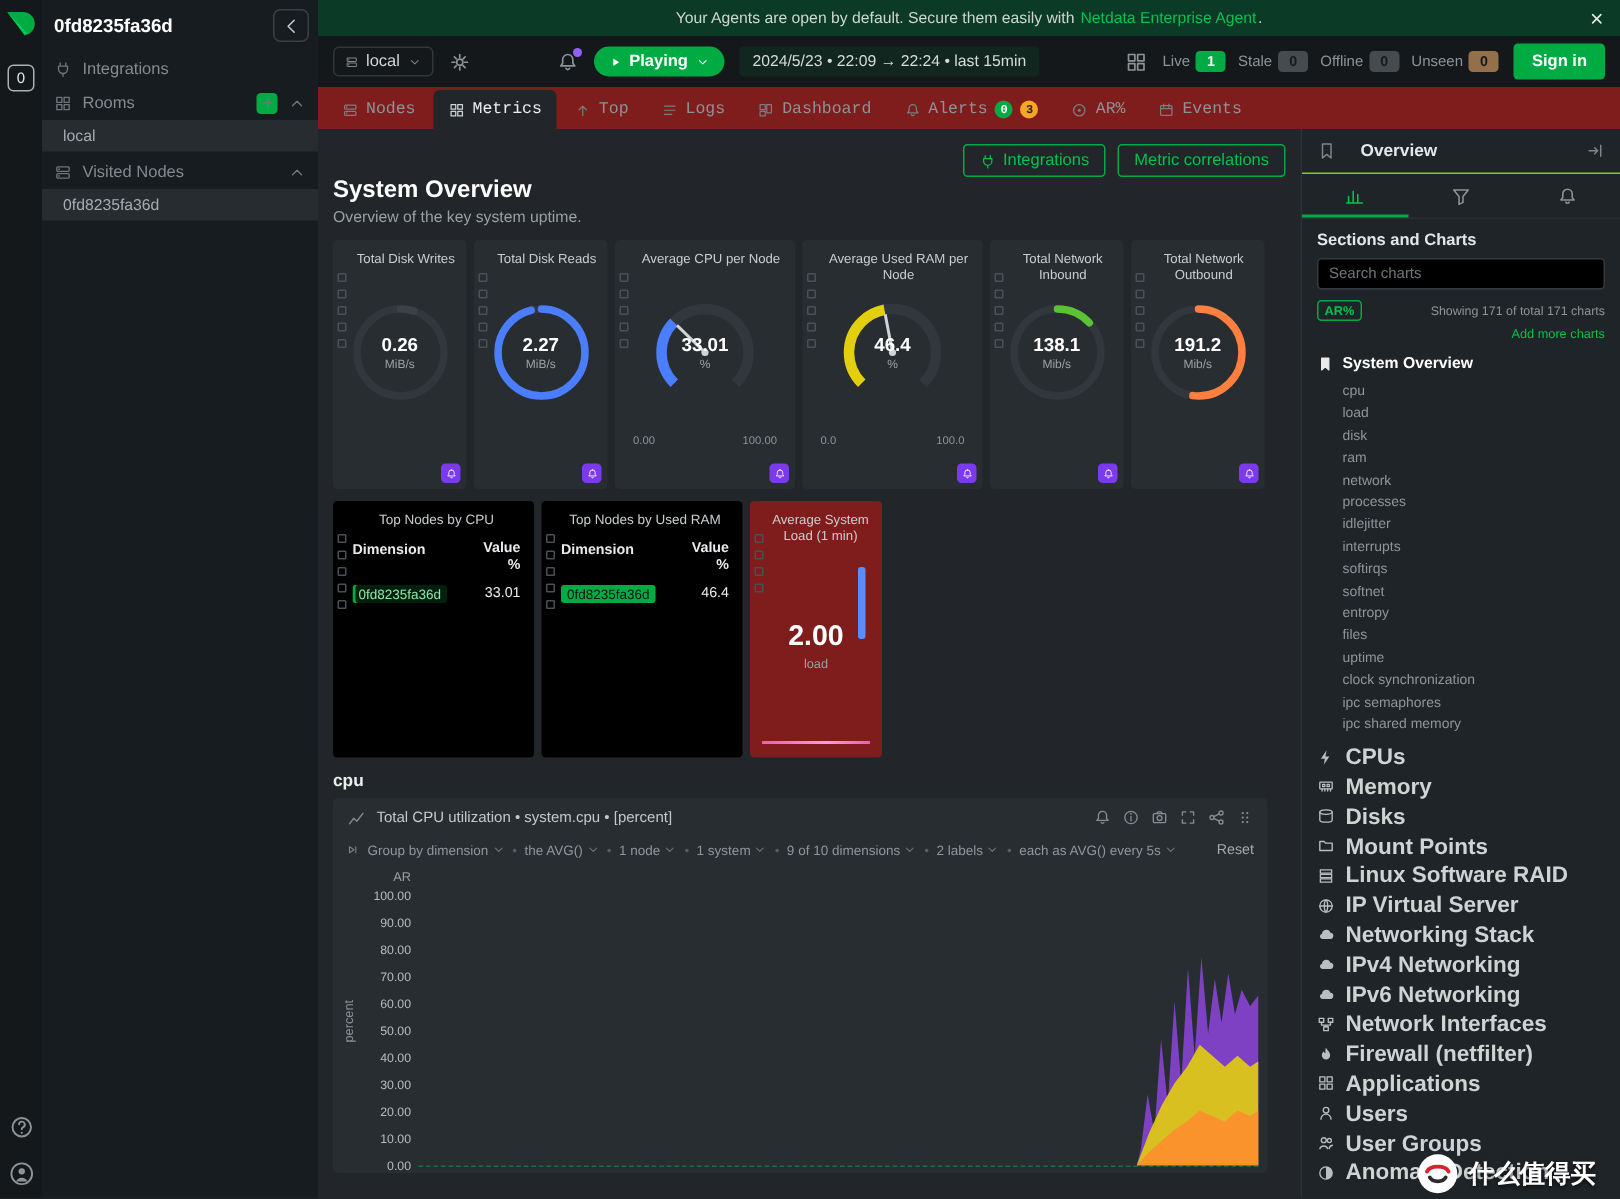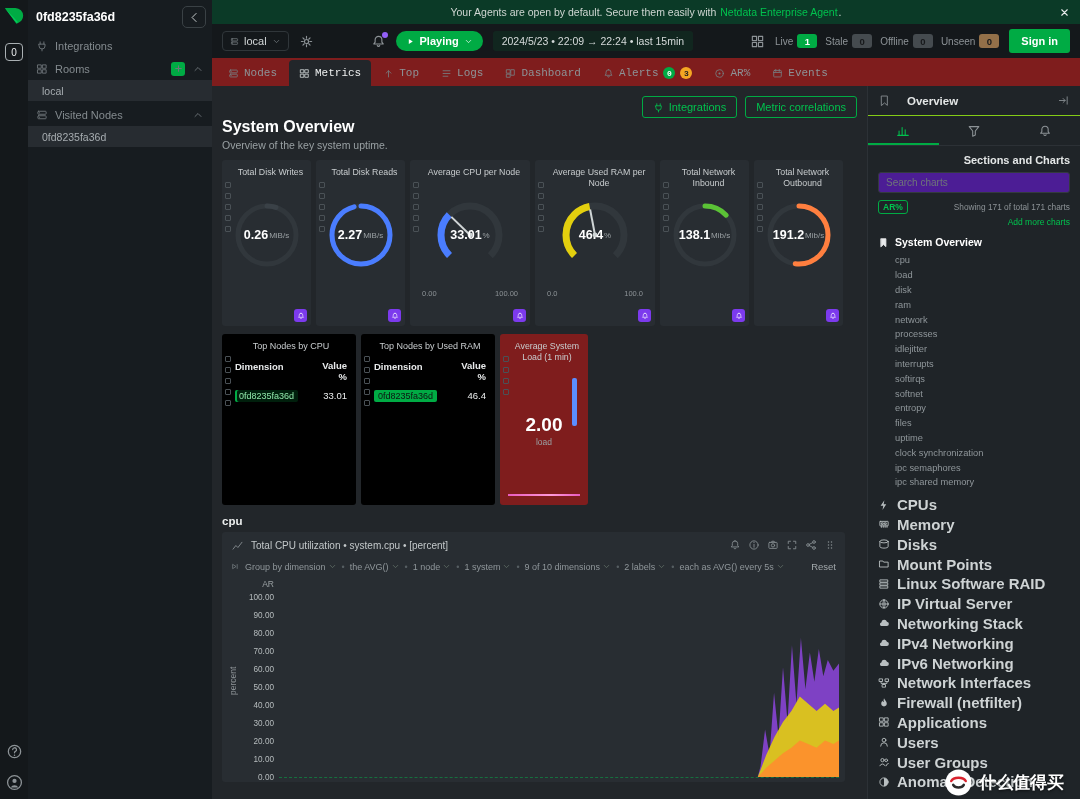--- a/index.html
+++ b/index.html
@@ -69,21 +69,21 @@
   .action-btn .icon { width:11px; height:11px; }
   .page-title { margin-top:26px; font-size:16px; font-weight:bold; color:#fff; }
   .subtitle { font-size:10.5px; color:#99a0a3; margin-top:3px; }
 
   .gauge-row { margin-top:9px; display:flex; gap:5px; }
   .gauge-card { height:166px; background:#282d32; border-radius:3px; position:relative; padding-top:7px; flex:none; }
   .gauge-title { font-size:8.8px; color:#c9cdcf; text-align:center; height:22px; padding:0 4px 0 12px; line-height:1.25; }
   .mini-rail { position:absolute; left:3px; top:22px; display:flex; flex-direction:column; gap:5px; cursor:pointer; }
   .mini-dot { width:6px; height:6px; border:1px solid #4a5156; border-radius:1px; }
   .gauge-wrap { width:76px; height:76px; margin:8px auto 0; position:relative; }
-  .gauge-center { position:absolute; inset:0; display:flex; flex-direction:row; align-items:center; justify-content:center; gap:1px; }
+  .gauge-center { position:absolute; inset:0; display:flex; flex-direction:column; align-items:center; justify-content:center; gap:1px; }
   .gauge-value { font-size:12.5px; font-weight:bold; color:#fff; }
   .gauge-unit { font-size:8px; color:#9aa0a3; }
   .gauge-minmax { display:flex; justify-content:space-between; font-size:7.5px; color:#8d9397; padding:0 12px; margin-top:16px; }
   .anomaly-badge { position:absolute; right:4px; bottom:4px; width:13px; height:13px; border-radius:3px; background:#7c3aed; display:flex; align-items:center; justify-content:center; cursor:pointer; }
   .anomaly-badge .icon { width:8px; height:8px; color:#fff; }
 
   .mid-row { display:flex; gap:5px; margin-top:8px; }
   .table-card { width:134px; height:171px; background:#000000; border-radius:3px; position:relative; padding:7px 9px 0 13px; }
   .tc-title { font-size:9px; color:#c9cdcf; text-align:center; }
   .tc-head { display:flex; justify-content:space-between; margin-top:10px; font-size:9.5px; font-weight:bold; color:#e8eaeb; }
@@ -122,22 +122,22 @@
   #areaSvg { position:absolute; inset:0; width:100%; height:100%; }
 
   
   .right-panel { width:213px; background:#1f2428; border-left:1px solid #2c3136; display:flex; flex-direction:column; }
   .rp-header { height:30px; display:flex; align-items:center; gap:16px; padding:0 10px; border-bottom:1px solid #84cc16; }
   .rp-title { flex:1; font-size:11.5px; font-weight:bold; color:#e4e7e7; }
   .rp-tabs { display:flex; border-bottom:1px solid #2c3136; height:30px; }
   .rp-tab { flex:1; display:flex; align-items:center; justify-content:center; color:#8d9397; cursor:pointer; }
   .rp-tab .icon { width:14px; height:14px; }
   .rp-tab.active { color:#00c24e; box-shadow:inset 0 -2px 0 #00ab44; }
-  .rp-section-title { font-size:11px; font-weight:bold; color:#e4e7e7; padding:8px 10px 6px;text-align:right; }
-  .rp-search { display:block; width:calc(100% - 20px); margin:0 10px; background:#4c1d95; border:1px solid #343a3f; border-radius:3px; height:21px; color:#cfd4d5; font-size:10px; padding:0 7px; outline:none; }
+  .rp-section-title { font-size:11px; font-weight:bold; color:#e4e7e7; padding:8px 10px 6px; }
+  .rp-search { display:block; width:calc(100% - 20px); margin:0 10px; background:#000000; border:1px solid #343a3f; border-radius:3px; height:21px; color:#cfd4d5; font-size:10px; padding:0 7px; outline:none; }
   .rp-search::placeholder { color:#6f7679; }
   .rp-meta-row { display:flex; align-items:center; justify-content:space-between; padding:7px 10px 0; }
   .ar-badge { border:1px solid #00ab44; color:#00c24e; font-size:8.5px; padding:1px 4px; border-radius:3px; font-weight:bold; cursor:pointer; }
   .showing { font-size:8.3px; color:#8d9397; }
   .add-more { text-align:right; font-size:8.5px; color:#00c24e; padding:3px 10px 0; cursor:pointer; }
   .rp-menu { margin-top:6px; flex:1; overflow:hidden; }
   .rp-active-section { display:flex; align-items:center; gap:6px; padding:3px 10px; font-size:10.5px; font-weight:bold; color:#fff; cursor:pointer; }
   .rp-active-section .icon { width:11px; height:11px; color:#e8eaeb; }
   .rp-sub { padding:2px 0 5px; }
   .rp-sub-item { font-size:9.3px; color:#8f969a; padding:0 10px 0 27px; height:14.8px; display:flex; align-items:center; cursor:pointer; }

